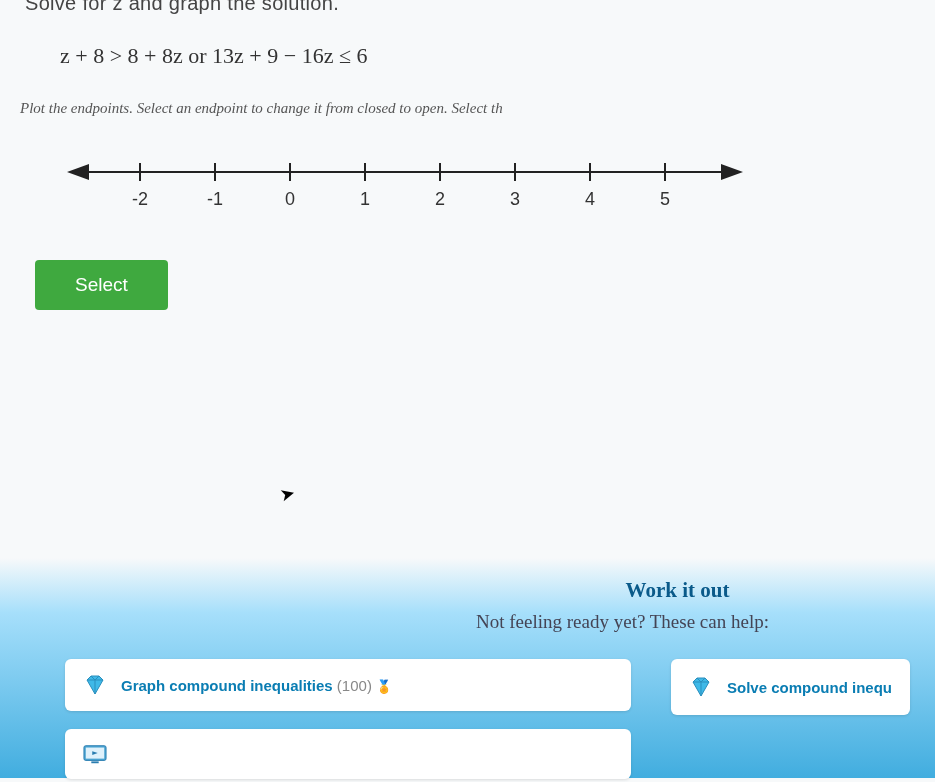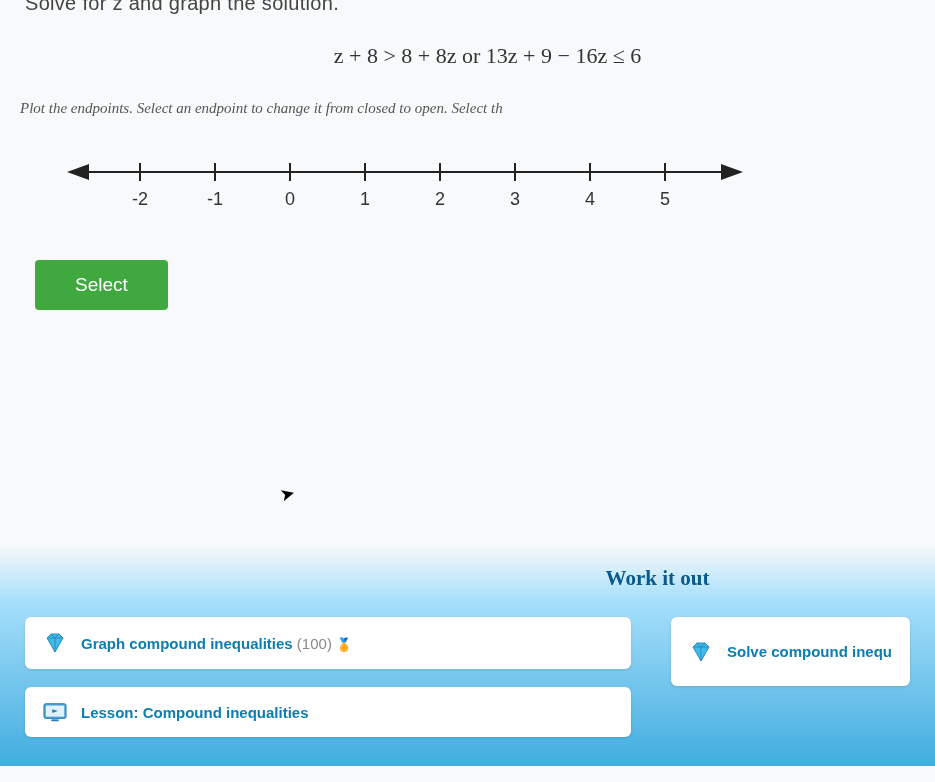--- a/index.html
+++ b/index.html
@@ -21,21 +21,20 @@
     margin-top: -8px;
     margin-left: 5px;
     font-weight: 500;
     letter-spacing: 0.3px;
   }
   .equation {
     font-family: "Times New Roman", serif;
     font-size: 22px;
     color: #333;
     margin: 28px 0 28px 40px;
-    text-align: center;
   }
   .instructions {
     font-family: Georgia, "Times New Roman", serif;
     font-style: italic;
     font-size: 15px;
     color: #555;
     line-height: 1.5;
     margin-bottom: 30px;
   }
   .numberline-wrap {
@@ -60,24 +59,25 @@
   .cursor-arrow {
     position:absolute;
     left: 280px;
     top: 483px;
     font-size: 18px;
     color:#000;
     transform: rotate(-15deg);
   }
   .help-section {
     position:absolute;
-    bottom:16px; left:0; right:0;
+    bottom:4px; left:0; right:0;
     background: linear-gradient(to bottom, #f7f9fa 0%, #a6dffb 25%, #41addf 100%);
     padding-top: 20px;
     height: 220px;
+    padding-left: 40px;
   }
   .work-it-out {
     font-family: Georgia, serif;
     font-weight: bold;
     font-size: 21px;
     color: #0a5a8a;
     text-align: center;
     margin-left: 380px;
   }
   .not-ready {
@@ -107,21 +107,21 @@
   }
   .card-right {
     background:#fff;
     border-radius:6px;
     padding: 14px 18px;
     display:flex;
     align-items:center;
     gap:14px;
     box-shadow: 0 1px 3px rgba(0,0,0,0.12);
     cursor:pointer;
-    height: 69px;
+    height: 56px;
     margin-top:0;
   }
   .card-label {
     color:#0a7db3;
     font-weight:bold;
     font-size:15px;
   }
   .card-count { color:#888; font-weight:normal; }
   .medal { color:#e6a23c; font-size:13px; }
   .diamond-icon {
@@ -169,20 +169,21 @@
     </svg>
   </div>
 
   <button class="submit-btn">Select</button>
 </div>
 
 <div class="cursor-arrow">➤</div>
 
 <div class="help-section">
   <div class="work-it-out">Work it out</div>
+  <div class="not-ready">Not feeling ready yet? These can help:</div>
 
   <div class="cards">
     <div class="left-cards">
       <div class="card">
         <svg class="diamond-icon" viewBox="0 0 24 24">
           <polygon points="4,7 8,3 16,3 20,7 12,21" fill="#3fb9e8" stroke="#2a8fbd" stroke-width="1"></polygon>
           <polyline points="4,7 20,7" fill="none" stroke="#2a8fbd" stroke-width="1"></polyline>
           <polyline points="8,3 12,7 16,3" fill="none" stroke="#2a8fbd" stroke-width="1"></polyline>
           <line x1="12" y1="7" x2="12" y2="21" stroke="#2a8fbd" stroke-width="1"></line>
         </svg>
@@ -193,21 +194,20 @@
         </span>
       </div>
 
       <div class="card">
         <svg class="lesson-icon" viewBox="0 0 26 22">
           <rect x="1" y="2" width="24" height="16" rx="2" fill="#4aa3d1" stroke="#2a7db0"></rect>
           <rect x="3" y="4" width="20" height="12" fill="#dff1fb"></rect>
           <path d="M10 8 l6 2 l-6 2 z" fill="#2a7db0"></path>
           <rect x="9" y="19" width="8" height="2" fill="#2a7db0"></rect>
         </svg>
-        <span class="card-label">Lesson: Compound inequalities</span>
       </div>
     </div>
 
     <div class="card-right">
       <svg class="diamond-icon" viewBox="0 0 24 24">
         <polygon points="4,7 8,3 16,3 20,7 12,21" fill="#3fb9e8" stroke="#2a8fbd" stroke-width="1"></polygon>
         <polyline points="4,7 20,7" fill="none" stroke="#2a8fbd" stroke-width="1"></polyline>
         <polyline points="8,3 12,7 16,3" fill="none" stroke="#2a8fbd" stroke-width="1"></polyline>
         <line x1="12" y1="7" x2="12" y2="21" stroke="#2a8fbd" stroke-width="1"></line>
       </svg>

